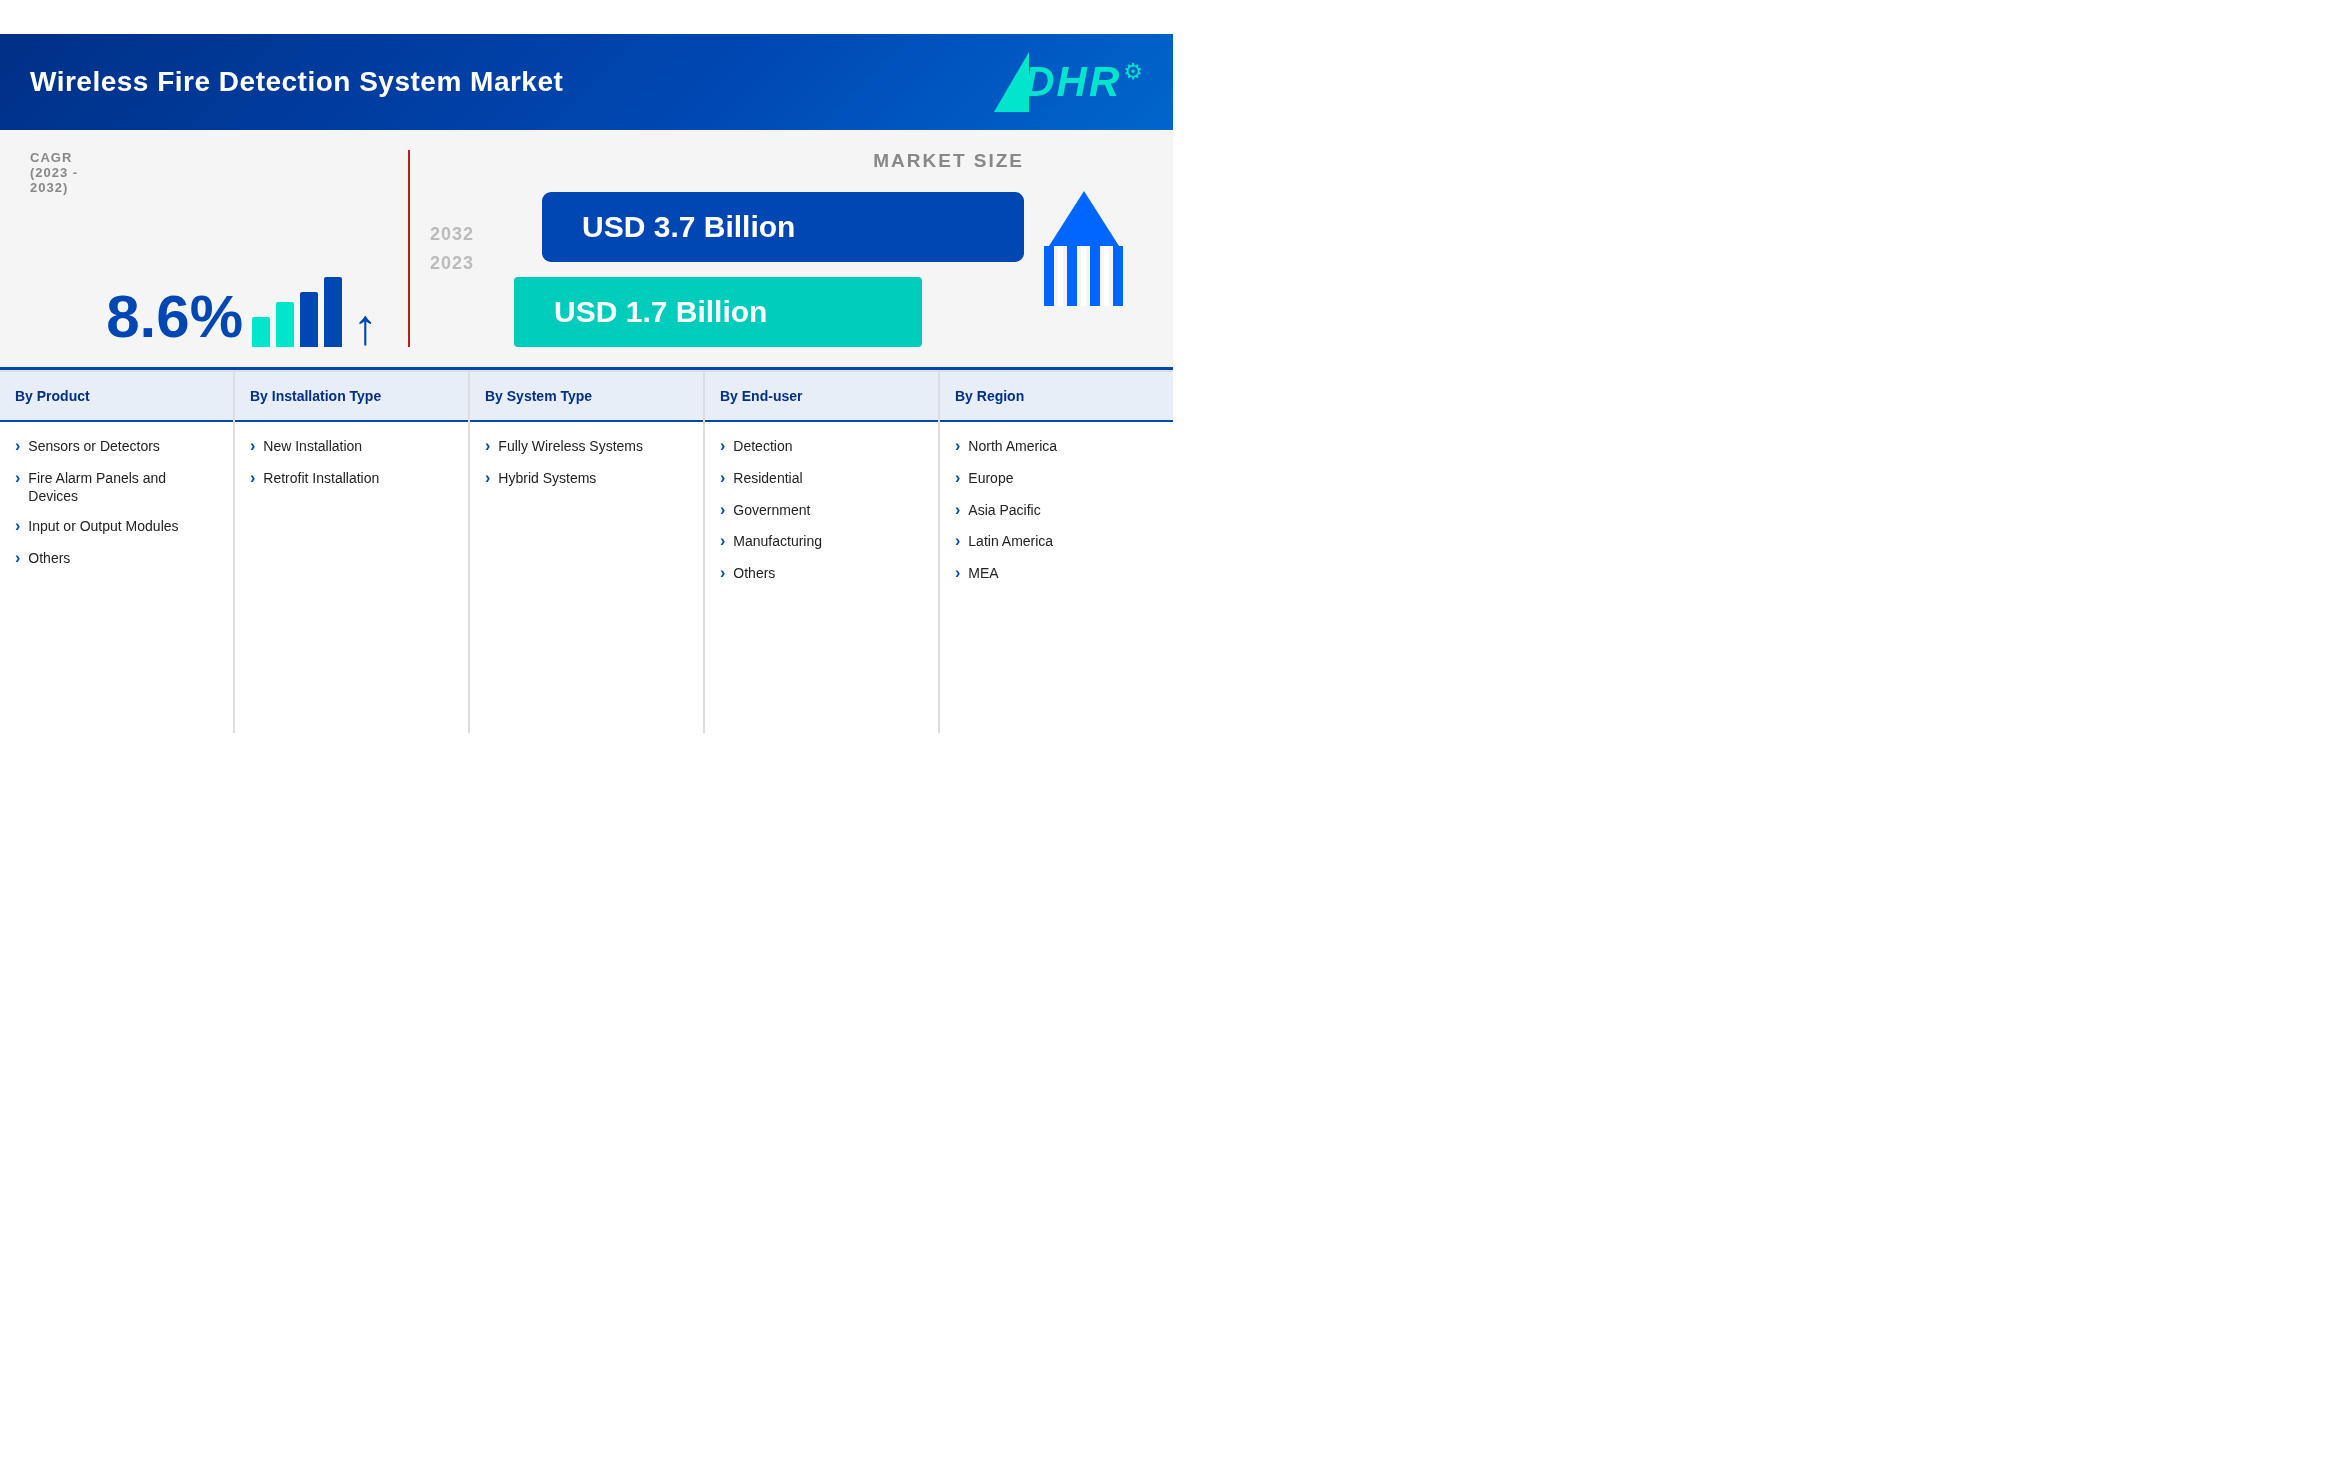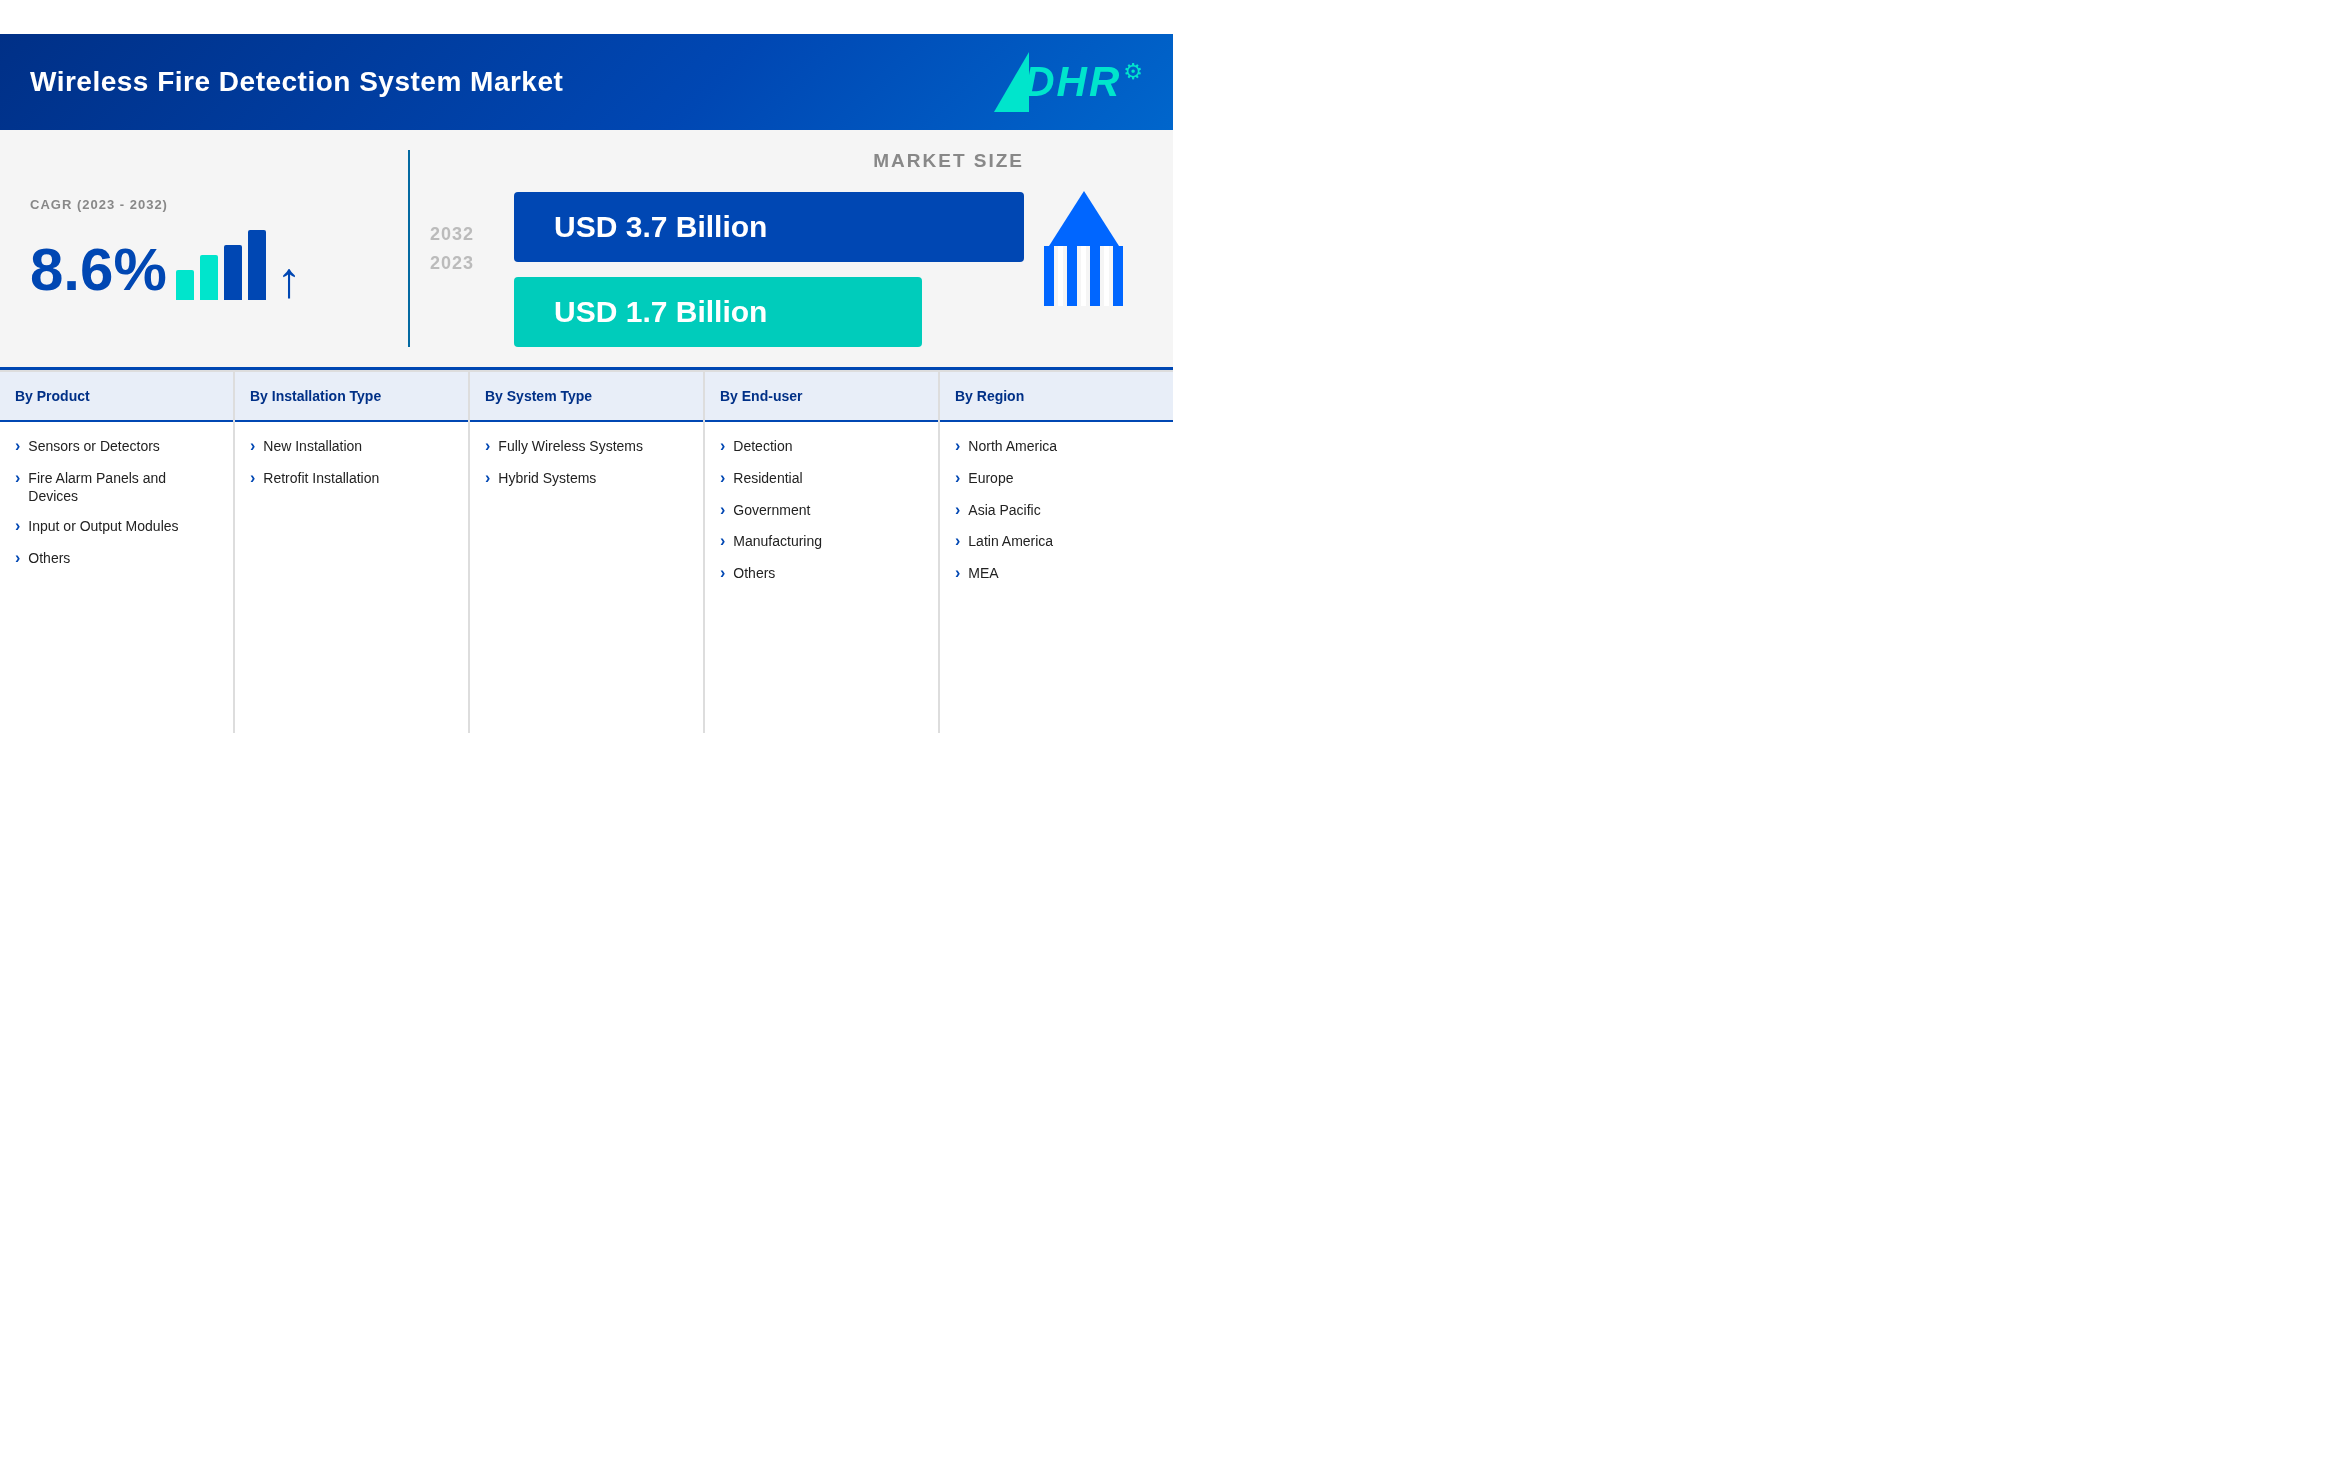--- a/index.html
+++ b/index.html
@@ -83,24 +83,24 @@
       padding: 20px 30px;
       gap: 0;
       min-height: 200px;
       border-bottom: 3px solid #0047b3;
       position: relative;
     }
 
     .cagr-section {
       flex: 0 0 380px;
       display: flex;
-      flex-direction: column;
+      flex-direction: row;
       justify-content: center;
       padding-right: 30px;
-      border-right: 2px solid #0369a1;
+      border-right: 2px solid #b91c1c;
     }
 
     .cagr-label {
       font-size: 13px;
       color: #888;
       font-weight: bold;
       letter-spacing: 1px;
       margin-bottom: 8px;
     }
 
@@ -178,22 +178,23 @@
       text-align: right;
       margin-bottom: 5px;
     }
 
     .market-box-blue {
       background: #0047b3;
       color: #fff;
       font-size: 30px;
       font-weight: bold;
       padding: 18px 40px;
-      border-radius: 4px;
+      border-radius: 9px;
       text-align: left;
+      margin-left: 28px;
     }
 
     .market-box-cyan {
       background: #00ccbb;
       color: #fff;
       font-size: 30px;
       font-weight: bold;
       padding: 18px 40px;
       border-radius: 4px;
       text-align: left;

